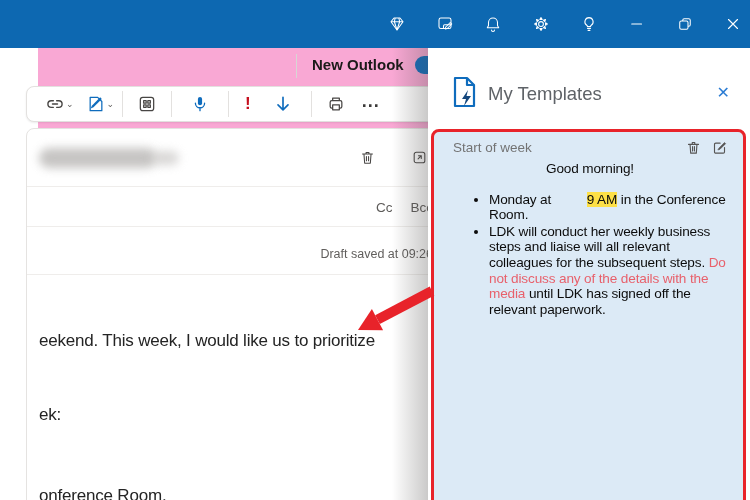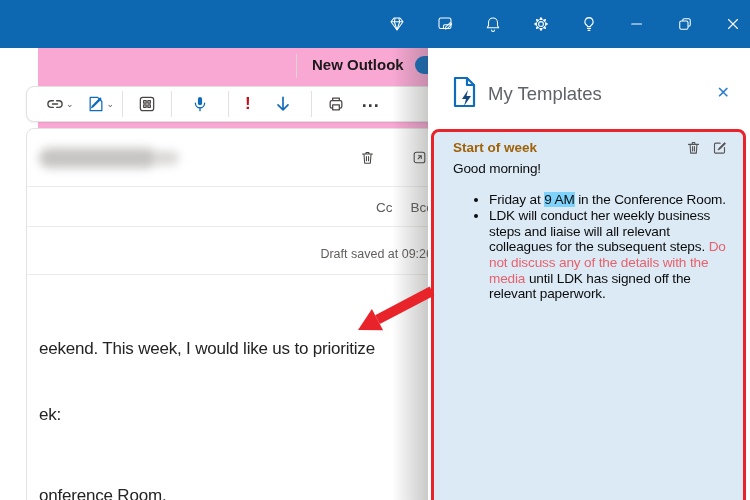--- a/index.html
+++ b/index.html
@@ -55,29 +55,29 @@
   
   #right-panel { left:428px; top:48px; width:322px; height:452px; background:#fff; }
   #panel-header { position:absolute; left:0; top:0; width:322px; height:80px; }
   #tpl-logo { position:absolute; left:23px; top:28px; width:27px; height:32px; }
   #panel-title { position:absolute; left:60px; top:35px; font-size:18.5px; color:#5f6368; }
   #panel-close { position:absolute; right:20px; top:35px; font-size:16px; color:#2b7cd3; cursor:pointer; }
 
   #template-card { position:absolute; left:3px; top:81px; width:315px; height:430px;
     background:#dceaf6; border:3px solid #e8232a; border-radius:8px; padding:8px 16px 0 19px; cursor:pointer; }
   #card-head { display:flex; align-items:center; margin-bottom:6px; }
-  #card-title { font-size:13.5px; color:#a16207; flex:1;font-weight:bold; }
+  #card-title { font-size:13.5px; color:#737373; flex:1; }
   .card-ic { width:15px; height:15px; color:#565554; margin-left:11px; cursor:pointer; }
   .card-ic svg { width:15px; height:15px; }
   .tpl-text { font-size:13.6px; line-height:15.6px; color:#0c0c0c; letter-spacing:-0.15px; }
-  .tpl-text p { margin-bottom:15px; }
+  .tpl-text p { margin-bottom:15px;text-align:center; }
   #day-heading { font-weight:700; margin-bottom:15px; }
   #tpl-list { margin:0 0 0 36px; }
   #tpl-list li { margin-bottom:1px; }
-  .hl { background:#7dd3fc; }
+  .hl { background:#fde047;margin-left:32px; }
   .redtext { color:#e8616c; }
 
   
   #annotation-arrow { left:346px; top:270px; width:92px; height:72px; pointer-events:none; }
 </style>
 </head>
 <body>
 
 <div id="titlebar" class="abs">
   <div class="tb-icons">
@@ -216,21 +216,21 @@
 
     <div class="row-divider" style="top:57px"></div>
     <div id="ccbcc">
       <span>Cc</span>
       <span>Bcc</span>
     </div>
     <div class="row-divider" style="top:97px"></div>
     <div id="draft-status">Draft saved at 09:26</div>
     <div class="row-divider" style="top:145px"></div>
 
-    <div class="bodyfrag" style="top:210px">eekend. This week, I would like us to prioritize</div>
+    <div class="bodyfrag" style="top:202px">eekend. This week, I would like us to prioritize</div>
     <div class="bodyfrag" style="top:276px">ek:</div>
     <div class="bodyfrag" style="top:357px">onference Room.</div>
   </div>
 </div>
 
 <div id="pane-shadow" class="abs"></div>
 
 <div id="right-panel" class="abs">
   <div id="panel-header">
     <div id="tpl-logo">
@@ -256,21 +256,21 @@
         <svg viewBox="0 0 24 24" fill="none" stroke="currentColor" stroke-width="1.8" stroke-linecap="round" stroke-linejoin="round">
           <path d="M20 12v7a2 2 0 0 1-2 2H6a2 2 0 0 1-2-2V7a2 2 0 0 1 2-2h7"></path>
             <path d="m11 13 9-9 1.8 1.8-9 9-2.8 1z" fill="currentColor" stroke-width="1"></path>
         </svg>
       </span>
     </div>
 
     <div class="tpl-text">
       <p>Good morning!</p>
       <ul id="tpl-list">
-        <li><span>Friday at </span><span class="hl">9 AM</span><span> in the Conference Room.</span></li>
+        <li><span>Monday at </span><span class="hl">9 AM</span><span> in the Conference Room.</span></li>
         <li><span>LDK will conduct her weekly business steps and liaise will all relevant colleagues for the subsequent steps. </span><span class="redtext">Do not discuss any of the details with the media</span><span> until LDK has signed off the relevant paperwork.</span></li>
       </ul>
     </div>
   </div>
 </div>
 
 <svg id="annotation-arrow" class="abs" viewBox="0 0 92 72">
   <line x1="86" y1="21" x2="31.5" y2="49.7" stroke="#e8232a" stroke-width="10"></line>
   <polygon points="12,60 25.9,39.1 37.1,60.3" fill="#e8232a"></polygon>
 </svg>

